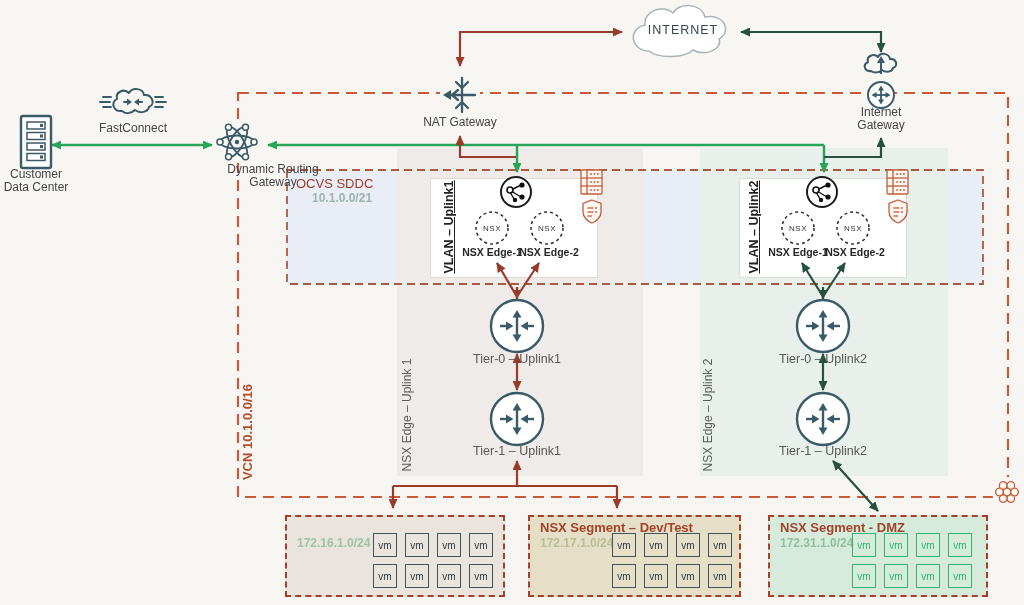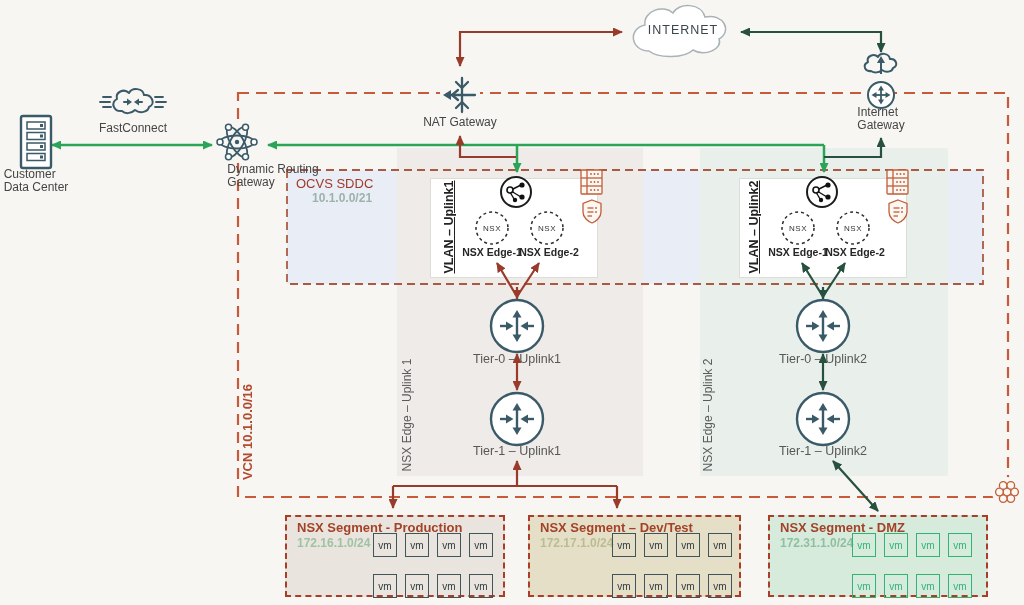--- a/index.html
+++ b/index.html
@@ -8,25 +8,25 @@
   
   .pod{position:absolute;top:148px;height:328px;}
   .pod-left{left:397px;width:246px;background:#efebe8;}
   .pod-right{left:700px;width:248px;background:#e9f0eb;}
   .sddc-bg{position:absolute;left:287px;top:170px;width:696px;height:114px;background:#e9edf6;}
   .vlan-box{position:absolute;top:178px;width:166px;height:98px;background:#fff;border:1px solid #dcdcd8;}
   
   .segment{position:absolute;top:515px;height:82px;border:2px dashed #a93d27;box-sizing:border-box;}
   .seg-title{position:absolute;left:10px;top:3px;font-size:13px;font-weight:bold;color:#a34228;white-space:nowrap;}
   .seg-cidr{position:absolute;left:10px;top:19px;font-size:12px;font-weight:bold;white-space:nowrap;}
-  .vm-grid{position:absolute;display:grid;grid-template-columns:repeat(4,24px);grid-auto-rows:24px;gap:17px 8px;}
+  .vm-grid{position:absolute;display:grid;grid-template-columns:repeat(4,24px);grid-auto-rows:24px;gap:7px 8px;}
   .vm{border:1.6px solid #40545c;color:#2e3b41;font-size:10px;display:flex;align-items:center;justify-content:center;box-sizing:border-box;background:transparent;}
   .seg-dmz .vm{border-color:#2fb473;color:#2fb473;}
   
-  .lbl{position:absolute;font-size:12px;color:#4a4a4a;line-height:13px;white-space:nowrap;transform:translateX(-50%);}
+  .lbl{position:absolute;font-size:12px;color:#4a4a4a;line-height:13px;text-align:center;white-space:nowrap;transform:translateX(-50%);}
   .lbl-internet{font-size:12.5px;letter-spacing:1px;color:#3a454c;}
   .vlabel{position:absolute;display:flex;align-items:center;justify-content:center;transform:rotate(-90deg);white-space:nowrap;height:16px;}
   .vcn-lbl{font-size:13px;font-weight:bold;color:#b24a2e;}
   .vlan-lbl{font-size:12.5px;font-weight:bold;color:#222;text-decoration:underline;}
   .pod-lbl{font-size:12px;color:#5a5a5a;}
   .sddc-title{position:absolute;left:296px;top:176px;font-size:13px;font-weight:normal;color:#9e3a28;}
   .sddc-cidr{position:absolute;left:312px;top:191px;font-size:12px;color:#9cb3ad;font-weight:bold;}
   .nsx-badge{position:absolute;transform:translate(-50%,-50%);font-size:8px;letter-spacing:.5px;color:#333;}
   .edge-lbl{position:absolute;transform:translateX(-50%);font-size:10.5px;font-weight:bold;color:#262626;white-space:nowrap;}
   .tier-lbl{position:absolute;transform:translateX(-50%);font-size:12.5px;color:#575757;white-space:nowrap;}
@@ -37,21 +37,20 @@
 
 <div class="canvas">
 
   <div class="sddc-bg"></div>
   <div class="pod pod-left"></div>
   <div class="pod pod-right"></div>
   <div class="vlan-box" style="left:430px;"></div>
   <div class="vlan-box" style="left:739px;"></div>
 
   <div class="segment" style="left:285px;width:220px;background:#e9e5de;">
-    <div class="seg-title">NSX Segment - Production</div>
     <div class="seg-cidr" style="color: rgb(159, 194, 164);">172.16.1.0/24</div>
     <div class="vm-grid" style="left:86px;top:16px;">
         <div class="vm">vm</div>
         <div class="vm">vm</div>
         <div class="vm">vm</div>
         <div class="vm">vm</div>
         <div class="vm">vm</div>
         <div class="vm">vm</div>
         <div class="vm">vm</div>
         <div class="vm">vm</div>

